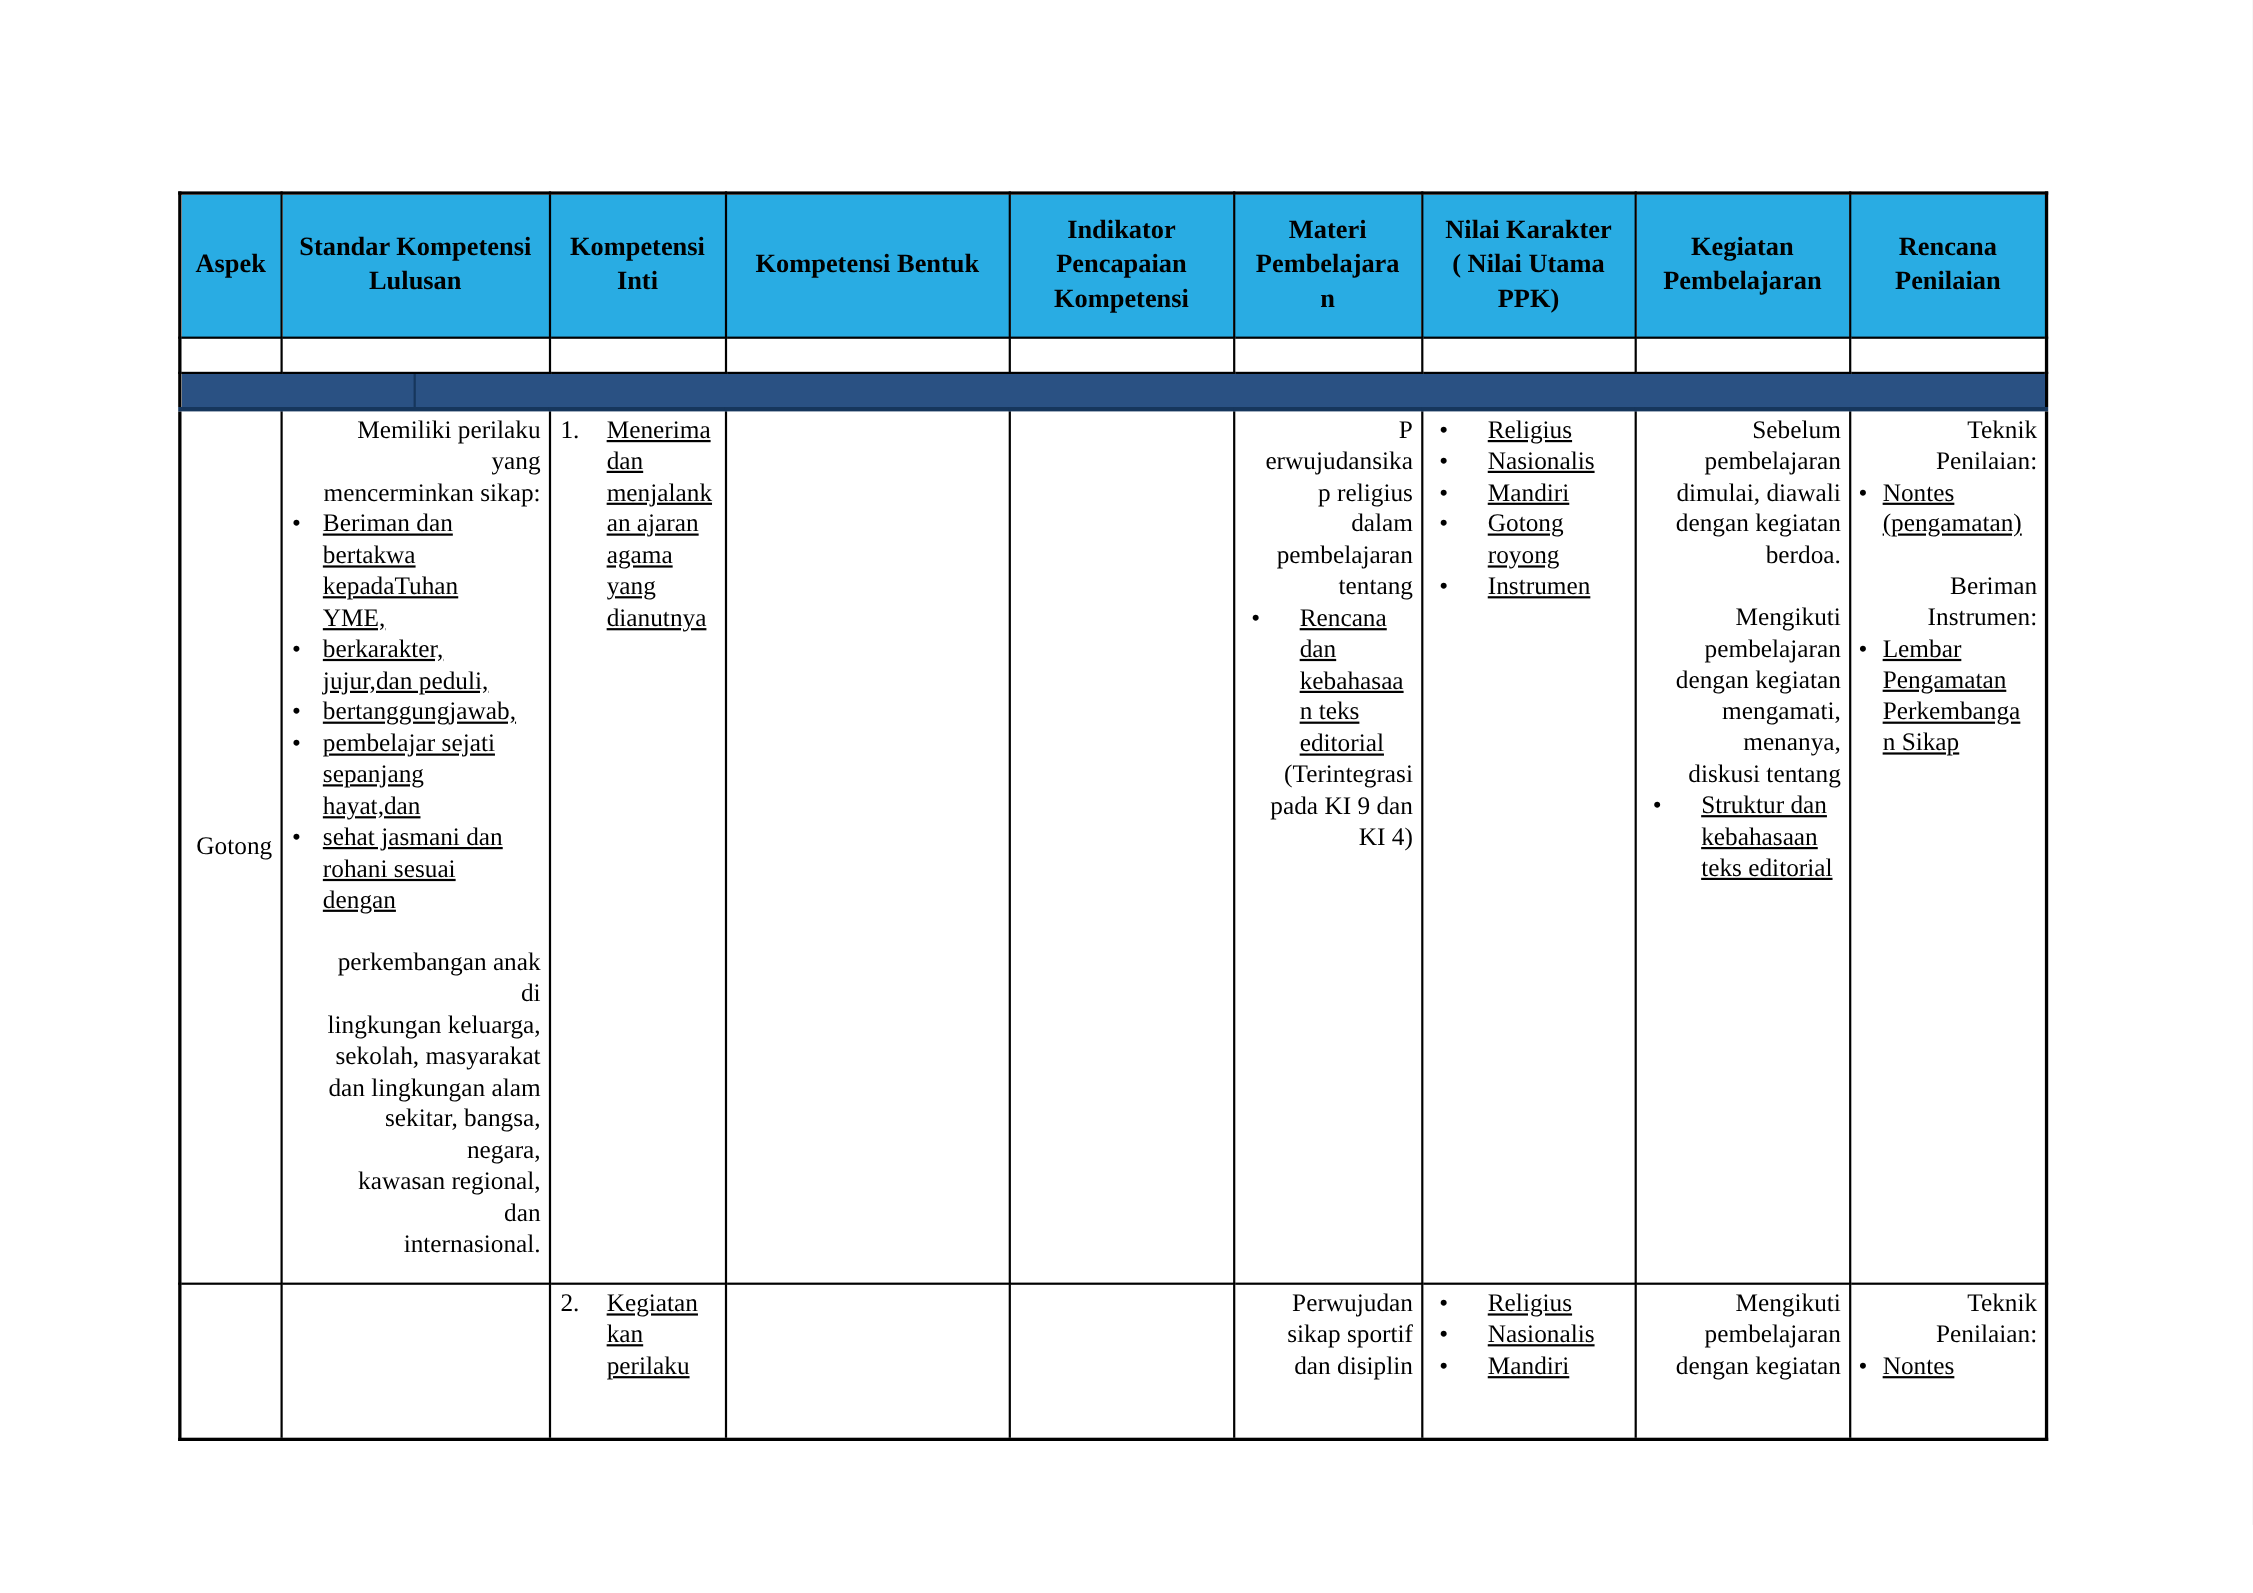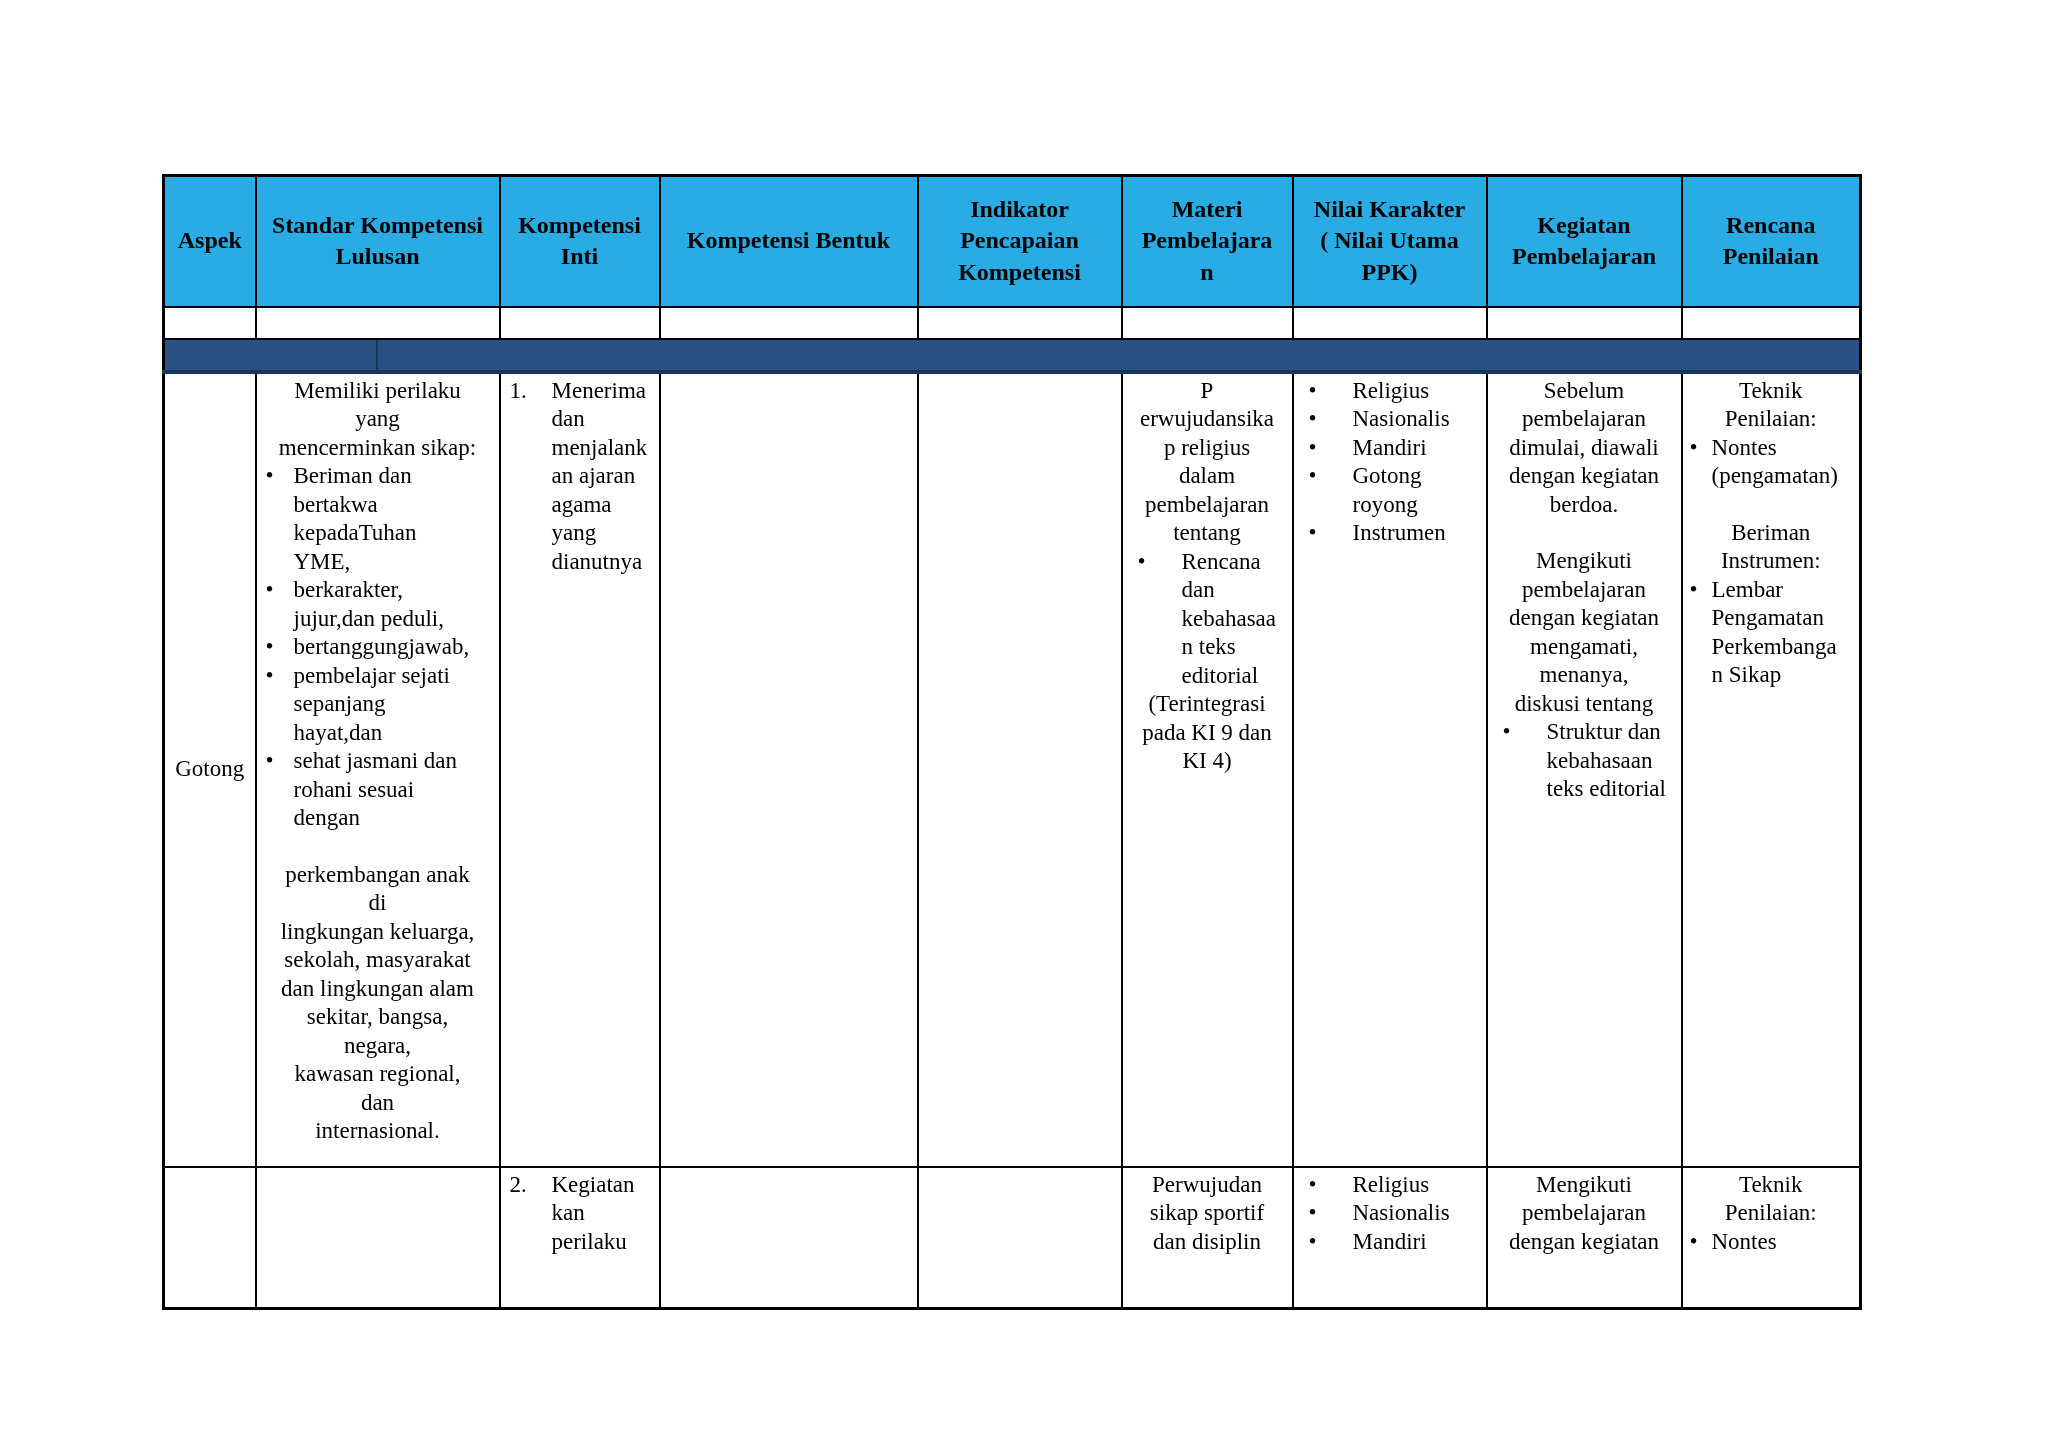--- a/index.html
+++ b/index.html
@@ -55,25 +55,25 @@
   tr.band td{
     background:var(--band-bg);
     border-bottom:4px solid var(--band-line);
     position:relative;
     padding:0;
   }
   .band-divider{
     position:absolute;left:211px;top:0;bottom:0;width:2px;
     background:var(--band-line);
   }
-  .p{white-space:pre-line;text-align:center;}
+  .p{white-space:pre-line;text-align:right;}
   .gap{height:28px;}
   .li{display:flex;align-items:flex-start;}
   .li .m{flex:0 0 auto;text-align:left;}
-  .li .x{flex:1 1 auto;white-space:pre-line;}
+  .li .x{flex:1 1 auto;white-space:pre-line;text-decoration:underline;}
   .li-n .m{width:30px;padding-left:2px;}
   .li-w .m{width:52px;padding-left:8px;}
   .li-t .m{width:22px;}
   .li-num .m{width:44px;padding-left:2px;}
 </style>
 </head>
 <body>
 
 <div class="page">
   <table class="silabus">

